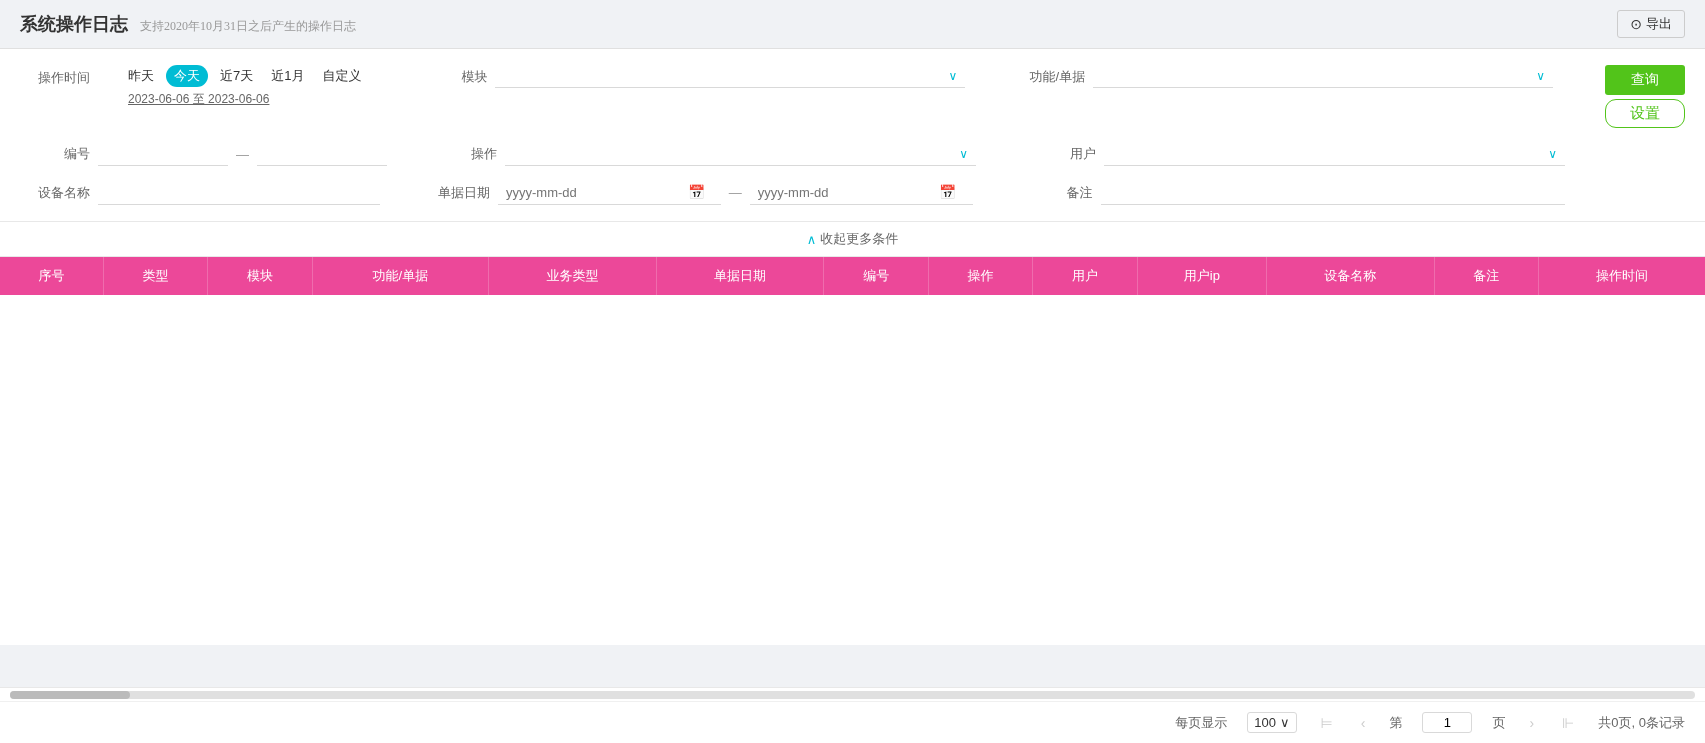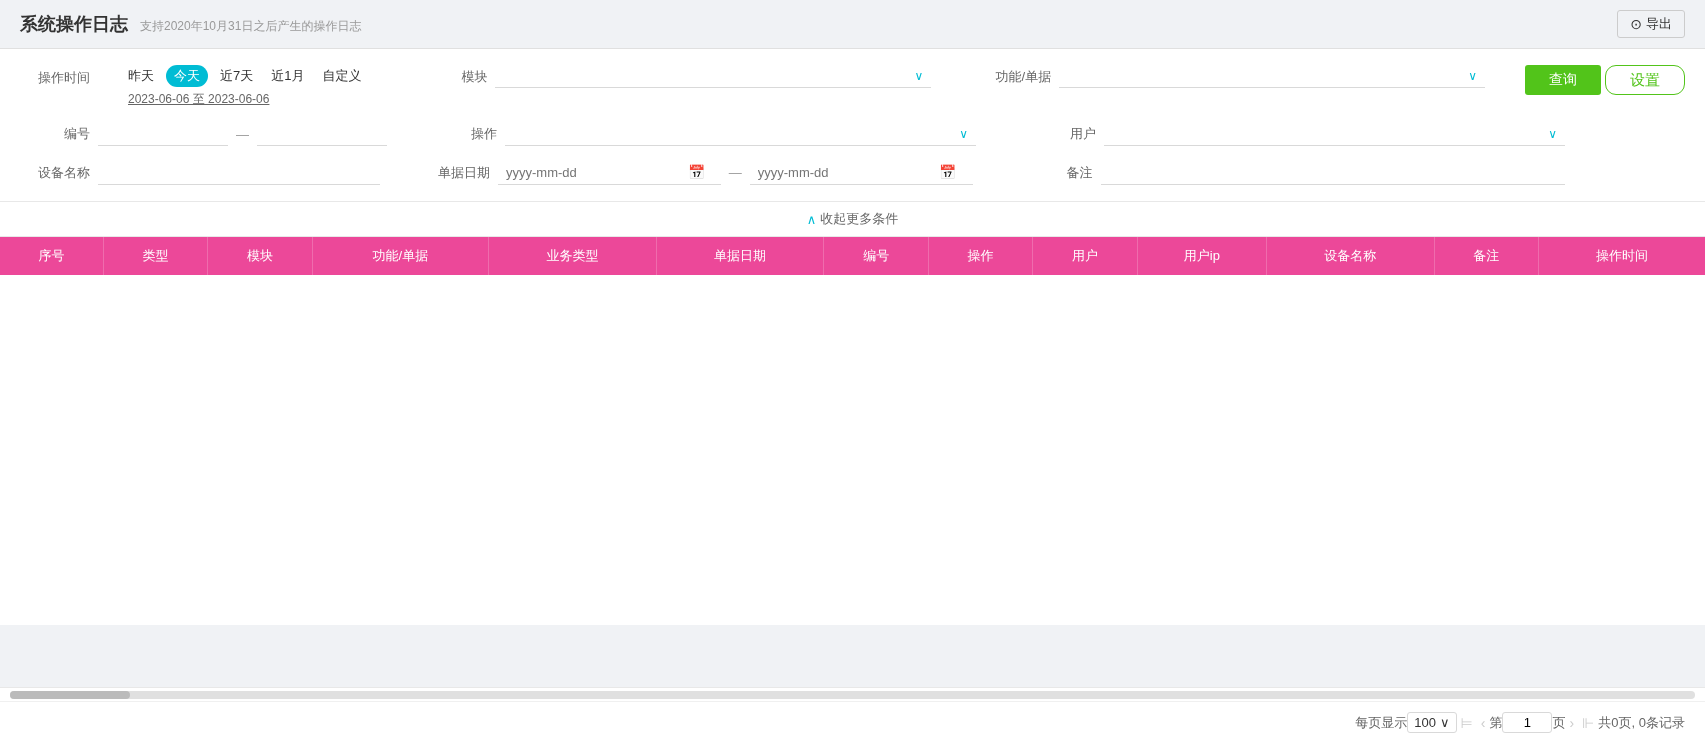--- a/index.html
+++ b/index.html
@@ -2,21 +2,21 @@
 <html><head>
   <meta charset="utf-8">
   <style>
     * { box-sizing: border-box; margin: 0; padding: 0; }
     body { font-family: 'Microsoft YaHei', Arial, sans-serif; font-size: 13px; background: #f0f2f5; color: #333; }
 
     .page-wrapper { width: 1705px; min-height: 743px; background: #f0f2f5; display: flex; flex-direction: column; }
 
     
     .page-header { display: flex; align-items: center; justify-content: space-between; padding: 10px 20px; background: #f0f2f5; border-bottom: 1px solid #e0e0e0; }
-    .header-left { display: flex; align-items: baseline; gap: 12px; }
+    .header-left { display: flex; align-items: baseline; gap: 12px; font-family: Liberation Serif, serif; }
     .page-title { font-size: 18px; font-weight: bold; color: #333; }
     .page-subtitle { font-size: 12px; color: #999; }
     .export-btn { display: flex; align-items: center; gap: 4px; background: transparent; border: 1px solid #ccc; border-radius: 3px; padding: 4px 12px; cursor: pointer; color: #333; font-size: 13px; }
 
     
     .filter-area { background: #fff; padding: 16px 20px; border-bottom: 1px solid #e8e8e8; }
 
     .filter-label { width: 70px; text-align: right; color: #666; flex-shrink: 0; margin-right: 8px; }
 
     
@@ -39,21 +39,21 @@
     
     .number-range { display: flex; align-items: center; }
     .number-input { border: none; border-bottom: 1px solid #d9d9d9; padding: 4px 8px; outline: none; font-size: 13px; min-width: 120px; background: transparent; }
 
     
     .date-input-wrap { display: flex; align-items: center; border-bottom: 1px solid #d9d9d9; padding: 4px 8px; gap: 6px; }
     .date-input { border: none; outline: none; font-size: 13px; color: #bbb; background: transparent; min-width: 90px; }
     .cal-icon { color: #00bcd4; font-size: 14px; cursor: pointer; }
 
     
-    .action-buttons { display: flex; flex-direction: row; gap: 4px; margin-left: 20px; }
+    .action-buttons { display: flex; flex-direction: column; gap: 4px; margin-left: 32px; }
     .query-btn { background: #52c41a; color: #fff; border: none; border-radius: 3px; padding: 6px 24px; cursor: pointer; font-size: 14px; font-weight: 500; }
     .settings-btn { background: #fff; color: #52c41a; border: 1px solid #52c41a; border-radius: 11px; padding: 4px 24px; cursor: pointer; font-size: 15px; }
 
     
     .collapse-bar { display: flex; justify-content: center; align-items: center; padding: 8px 0; background: #fff; border-bottom: 1px solid #e8e8e8; }
     .collapse-btn { display: flex; align-items: center; gap: 4px; background: transparent; border: none; cursor: pointer; color: #666; font-size: 13px; }
     .collapse-icon { color: #00bcd4; }
 
     
     .table-area { flex: 1; padding: 0; overflow: hidden; }
@@ -64,21 +64,21 @@
 
     
     .empty-area { background: #fff; flex: 1; min-height: 350px; }
 
     
     .scroll-bar-area { background: #fff; height: 14px; border-top: 1px solid #e8e8e8; display: flex; align-items: center; padding: 0 10px; }
     .scroll-track { background: #e0e0e0; height: 8px; border-radius: 4px; flex: 1; position: relative; }
     .scroll-thumb { background: #bbb; height: 8px; border-radius: 4px; width: 120px; position: absolute; left: 0; }
 
     
-    .pagination-area { background: #fff; padding: 10px 20px; display: flex; justify-content: flex-end; align-items: center; gap: 0; border-top: 1px solid #f0f0f0; }
+    .pagination-area { background: #fff; padding: 10px 20px; display: flex; justify-content: flex-end; align-items: center; gap: 20px; border-top: 1px solid #f0f0f0; }
     .pagination-label { color: #666; font-size: 13px; }
     .page-size-select { display: flex; align-items: center; gap: 4px; border: 1px solid #d9d9d9; border-radius: 3px; padding: 2px 6px; cursor: pointer; font-size: 13px; }
     .page-nav-btn { background: transparent; border: none; cursor: pointer; color: #666; font-size: 14px; padding: 2px 4px; }
     .page-nav-btn:disabled { color: #ccc; cursor: default; }
     .page-number-input { border: 1px solid #d9d9d9; border-radius: 3px; padding: 2px 6px; width: 50px; text-align: center; font-size: 13px; }
     .pagination-info { color: #666; font-size: 13px; }
   </style>
 </head>
 <body>
 

